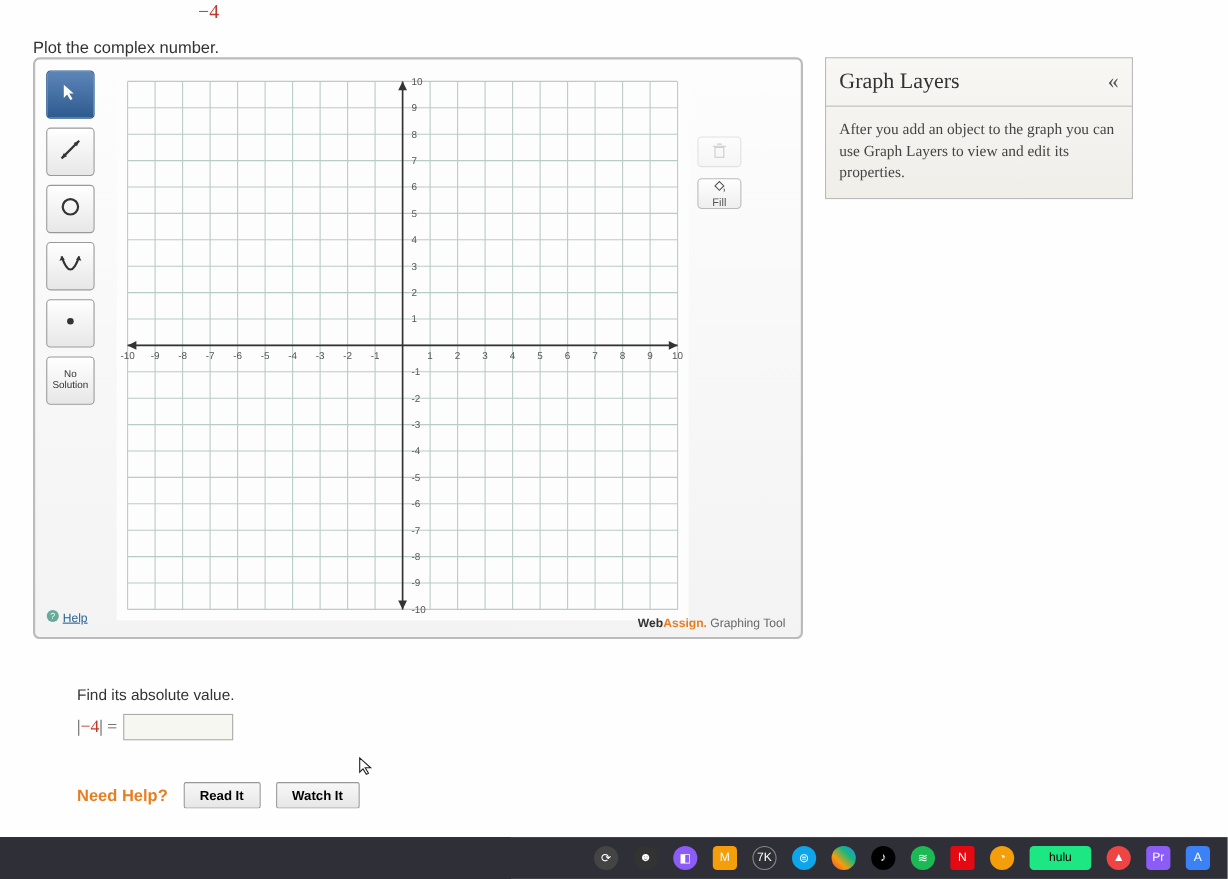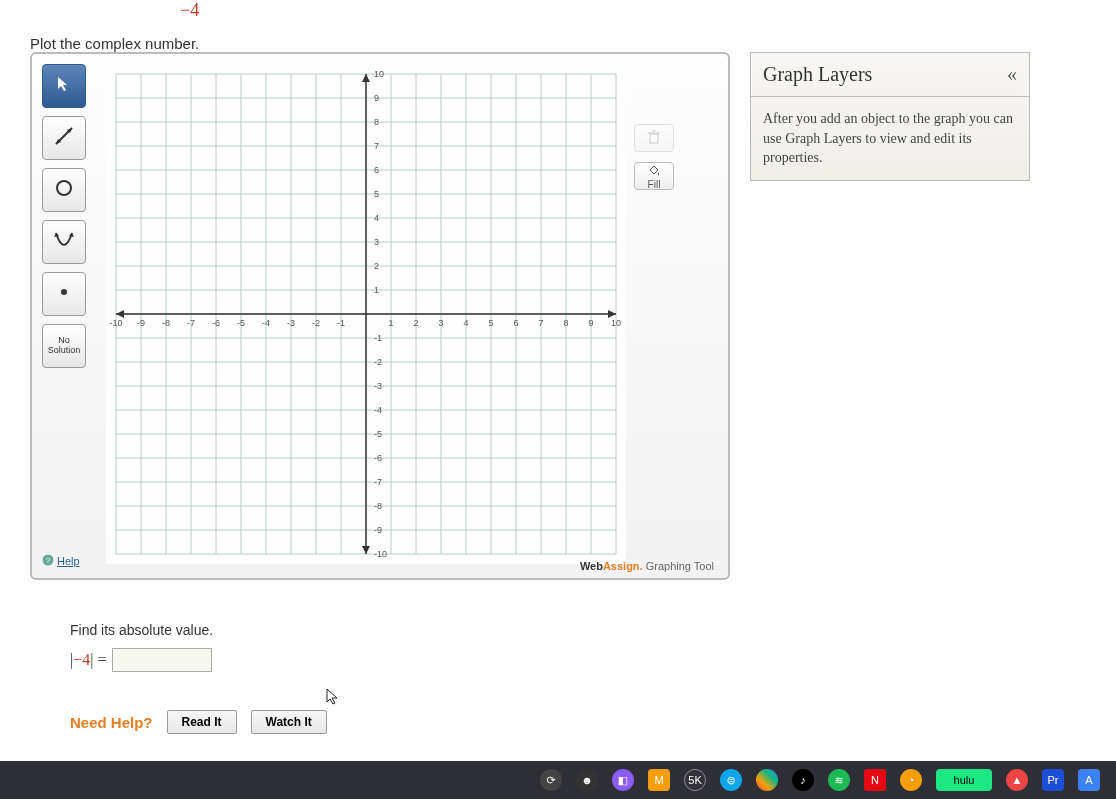--- a/index.html
+++ b/index.html
@@ -250,24 +250,24 @@
       <button class="hbtn">Watch It</button>
     </div>
   </div>
 </div>
 
 <div class="taskbar">
   <div class="tb-icon" style="background:#444">⟳</div>
   <div class="tb-icon" style="background:#333">☻</div>
   <div class="tb-icon" style="background:#8b5cf6">◧</div>
   <div class="tb-icon" style="background:#f59e0b;border-radius:4px">M</div>
-  <div class="tb-icon" style="background:none;border:1px solid #888">5K</div>
+  <div class="tb-icon" style="background:none;border:1px solid #888">7K</div>
   <div class="tb-icon" style="background:#0ea5e9">⊜</div>
   <div class="tb-icon" style="background:linear-gradient(45deg,#ef4444,#f59e0b,#10b981,#3b82f6)"></div>
   <div class="tb-icon" style="background:#000">♪</div>
   <div class="tb-icon" style="background:#1db954">≋</div>
   <div class="tb-icon" style="background:#e50914;border-radius:3px">N</div>
   <div class="tb-icon" style="background:#f59e0b">◔</div>
   <div class="tb-icon" style="background:#1ce783;border-radius:4px;color:#000;width:56px">hulu</div>
   <div class="tb-icon" style="background:#ef4444">▲</div>
-  <div class="tb-icon" style="background:#1d4ed8;border-radius:4px">Pr</div>
+  <div class="tb-icon" style="background:#8b5cf6;border-radius:4px">Pr</div>
   <div class="tb-icon" style="background:#3b82f6;border-radius:4px">A</div>
 </div>
 
 </body></html>

